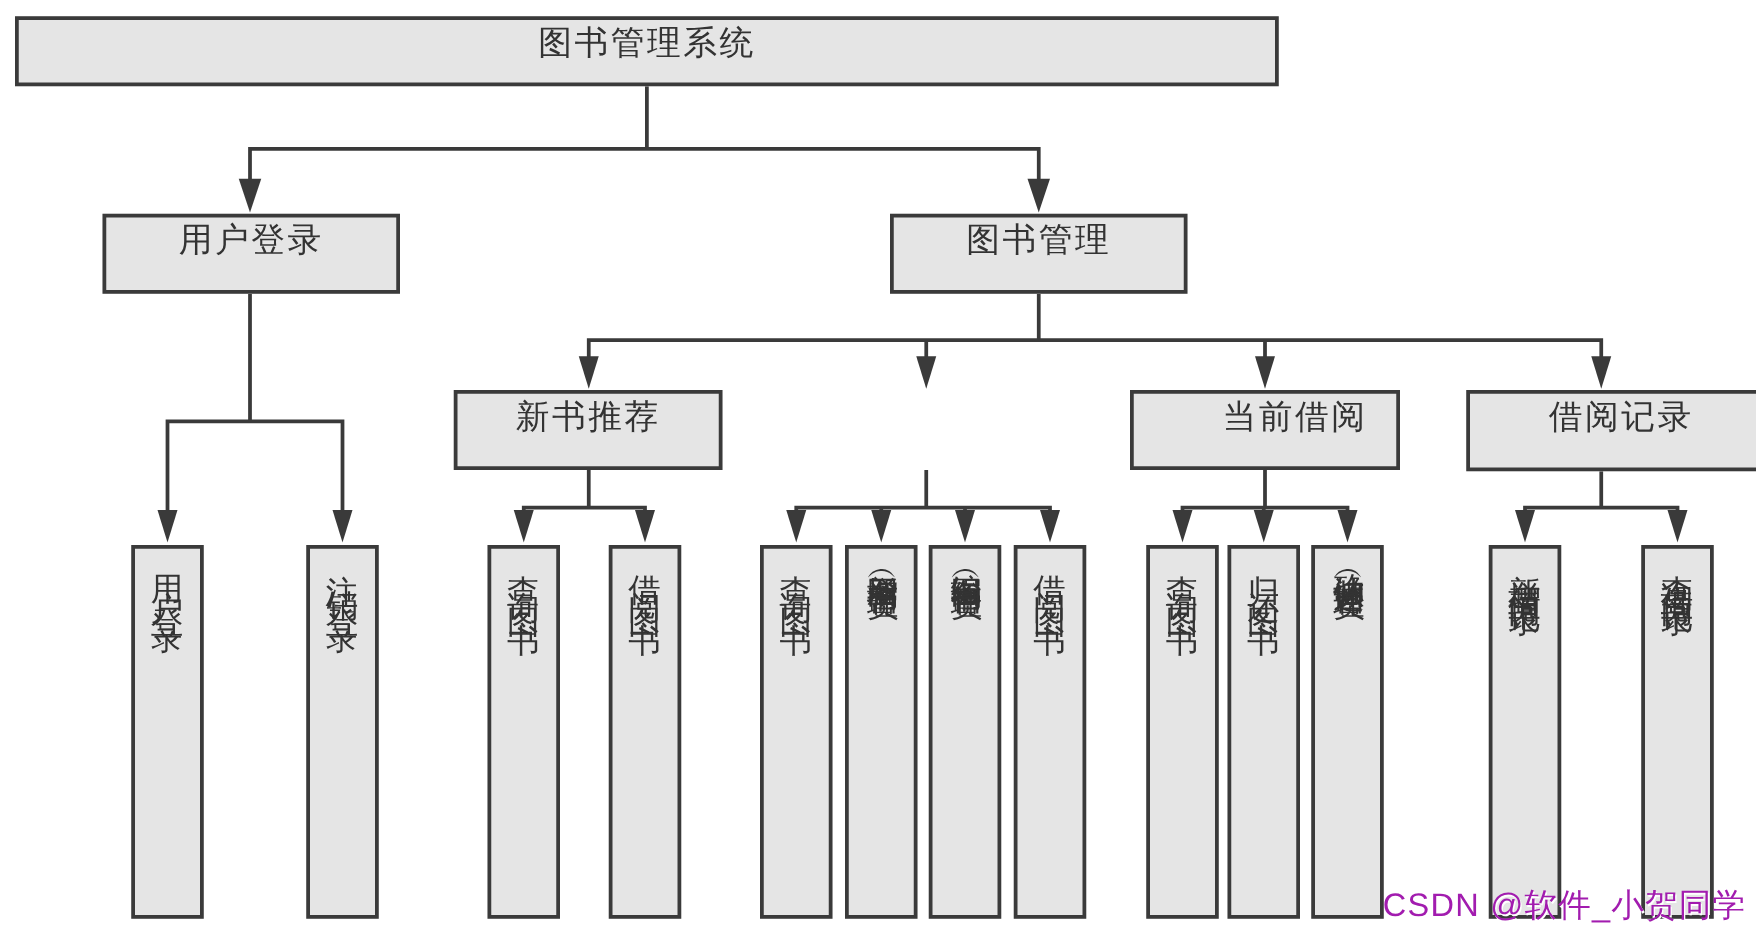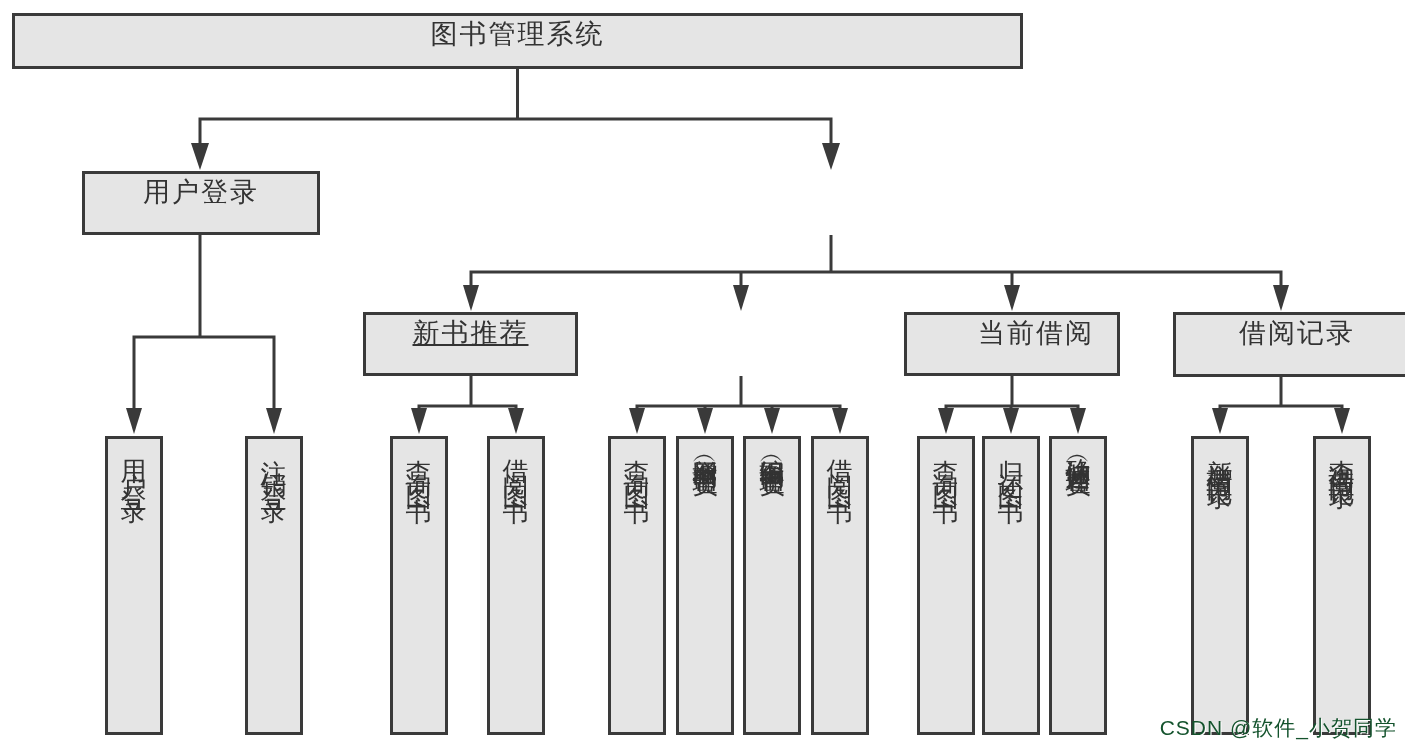--- a/index.html
+++ b/index.html
@@ -21,43 +21,43 @@
     display: flex;
     align-items: flex-start;
     justify-content: center;
     color: #333333;
   }
   .hbox { font-size: 27px; letter-spacing: 2px; white-space: nowrap; }
 
   .box-root  { left: 12px;  top: 13px;  width: 1011px; height: 56px; }
   .box-login { left: 82px;  top: 171px; width: 238px;  height: 64px; }
   .box-mgmt  { left: 712px; top: 171px; width: 238px;  height: 64px; }
-  .box-g1 { left: 363px;  top: 312px; width: 215px; height: 64px; text-decoration: underline; }
+  .box-g1 { left: 363px;  top: 312px; width: 215px; height: 64px; }
   .box-g2 { left: 633px;  top: 312px; width: 216px; height: 64px; }
   .box-g3 { left: 904px;  top: 312px; width: 216px; height: 64px; padding-left: 48px; }
   .box-g4 { left: 1173px; top: 312px; width: 248px; height: 65px; }
 
   .leaf { top: 436px; width: 58px; height: 299px; }
   .vtext {
     writing-mode: vertical-rl;
     text-orientation: mixed;
     font-size: 26px;
     line-height: 1;
     color: #333333;
     white-space: nowrap;
   }
   .len4 .vtext { letter-spacing: 13px; }
   .len6 .vtext { letter-spacing: 5px; }
   .len9 .vtext { letter-spacing: 2px; font-size: 25px; }
 
   .watermark {
     position: absolute;
     right: 8px; bottom: 5px;
-    font-size: 21px;
-    color: #14532d;
+    font-size: 26px;
+    color: #a21caf;
     text-shadow: 1px 1px 0 #ffffff;
     letter-spacing: 1px;
     white-space: nowrap;
   }
 </style>
 </head>
 <body>
 
 <div id="canvas">
 
@@ -100,20 +100,23 @@
       <polygon points="1334,408 1350,408 1342,434"></polygon>
     </g>
   </svg>
 
   <div class="node hbox box-root">
     <span>图书管理系统</span>
   </div>
 
   <div class="node hbox box-login">
     <span>用户登录</span>
+  </div>
+  <div class="node hbox box-mgmt">
+    <span>图书管理</span>
   </div>
 
   <div class="node hbox box-g1">
     <span>新书推荐</span>
   </div>
   <div class="node hbox box-g3">
     <span>当前借阅</span>
   </div>
   <div class="node hbox box-g4">
     <span>借阅记录</span>

